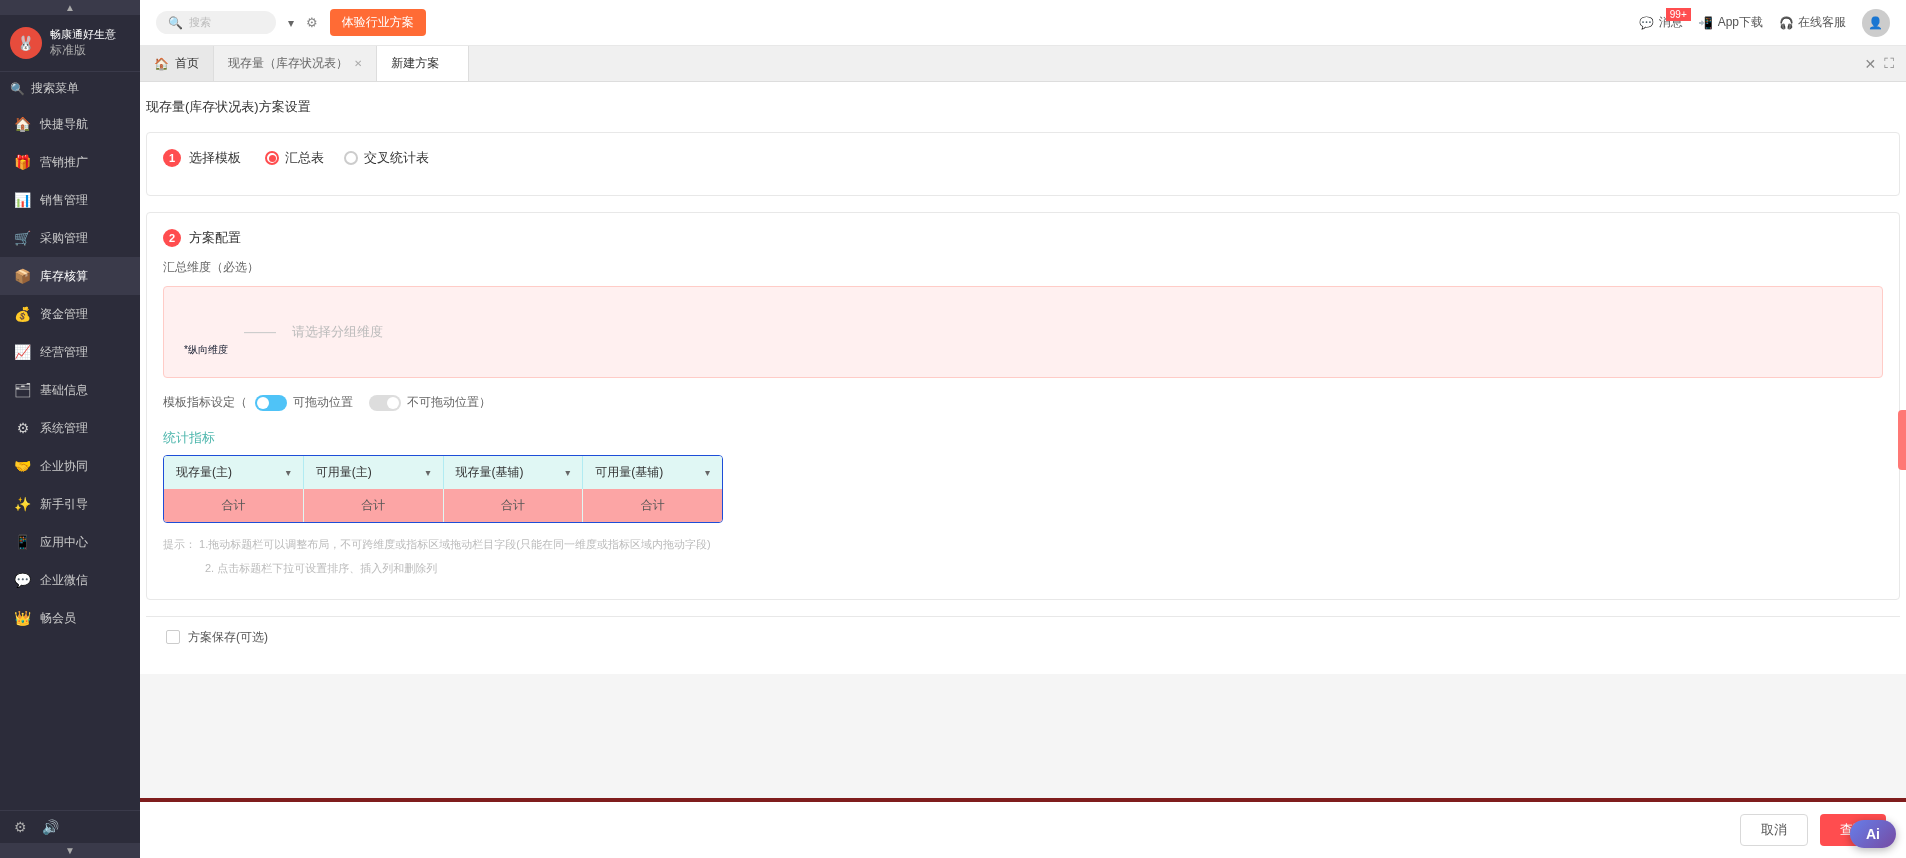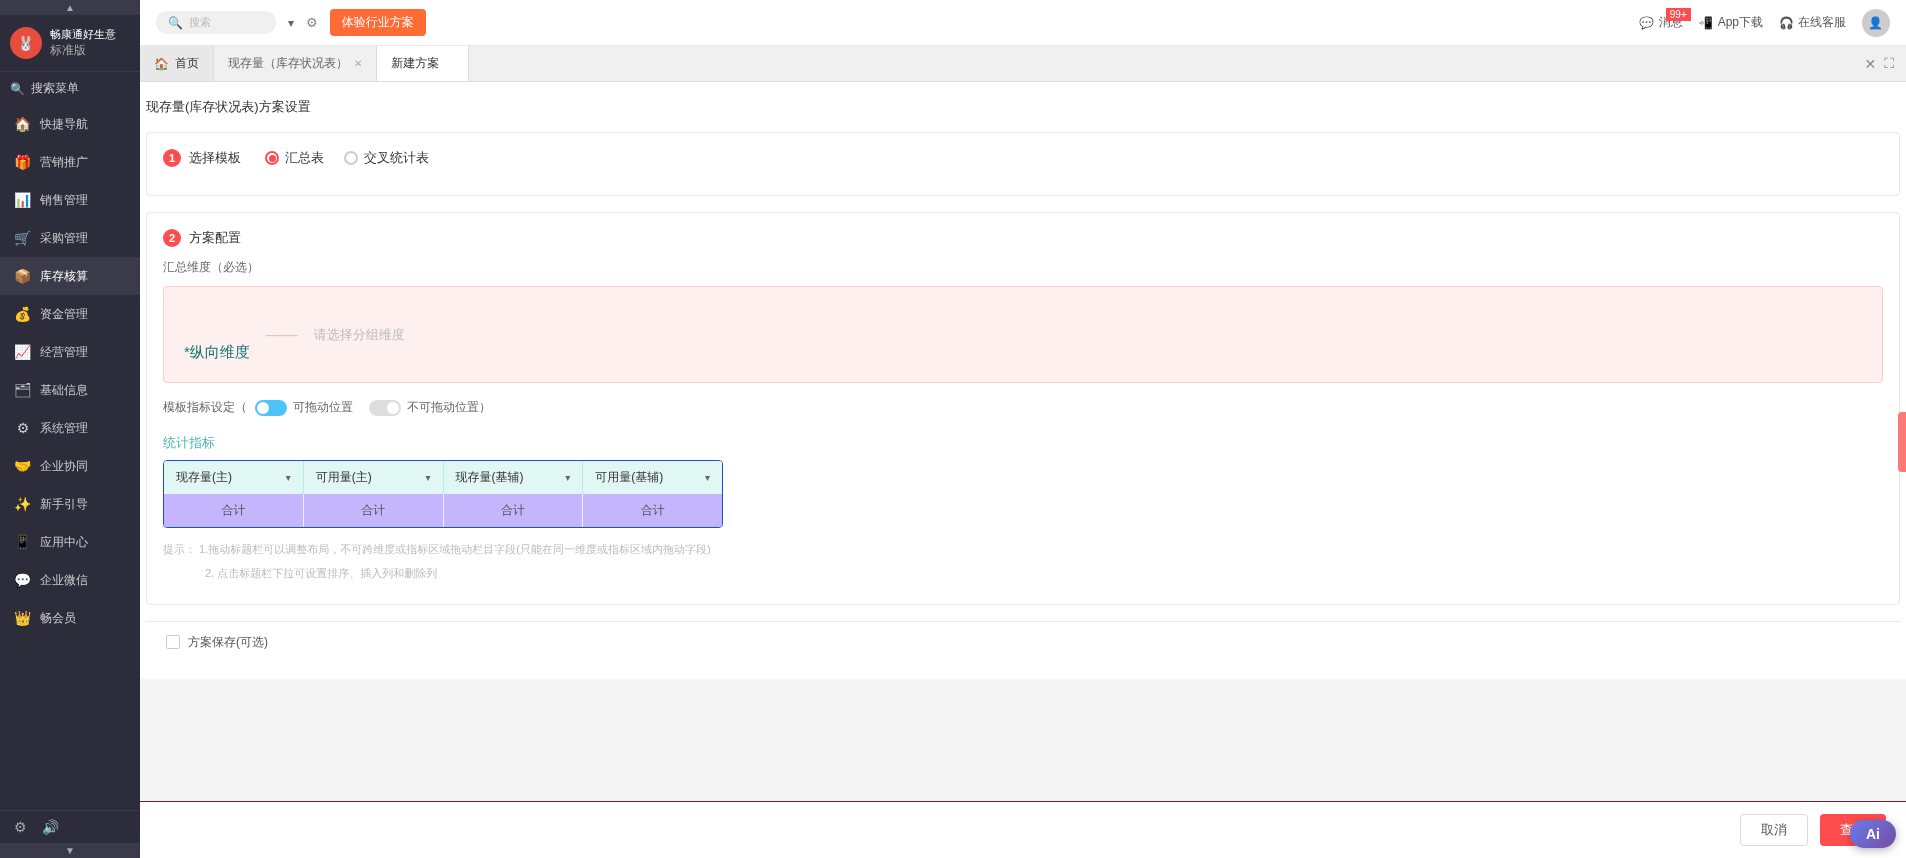--- a/index.html
+++ b/index.html
@@ -339,22 +339,22 @@
     .dimension-required {
       background: #fff0f0;
       border: 1px solid #ffccc7;
       border-radius: 4px;
       padding: 20px;
       display: flex;
       align-items: center;
       gap: 16px;
     }
     .dimension-required .label-red {
-      color: #0f766e;
-      font-size: 15px;
+      color: #0f172a;
+      font-size: 10px;
       margin-top: 36px;
     }
     .dimension-required .dash {
       color: #ccc;
       font-size: 16px;
     }
     .dimension-required .placeholder {
       color: #bbb;
       font-size: 13px;
     }
@@ -442,21 +442,21 @@
       color: #333;
       display: flex;
       align-items: center;
       justify-content: space-between;
       border-right: 1px solid #b2ebf2;
       gap: 4px;
     }
     .stats-header-cell:last-child { border-right: none; }
     .stats-data-row {
       display: flex;
-      background: #c4b5fd;
+      background: #fca5a5;
     }
     .stats-data-cell {
       flex: 1;
       padding: 8px 12px;
       font-size: 12px;
       color: #555;
       border-right: 1px solid #e0f7f4;
       text-align: center;
     }
     .stats-data-cell:last-child { border-right: none; }
@@ -489,21 +489,21 @@
     }
     .save-label { font-size: 12px; color: #555; }
 
     
     .footer {
       display: flex;
       justify-content: flex-end;
       gap: 12px;
       padding: 12px 20px;
       background: #fff;
-      border-top: 1px solid #7f1d1d;
+      border-top: 4px solid #7f1d1d;
       flex-shrink: 0;
     }
     .btn-cancel {
       background: #fff;
       border: 1px solid #d9d9d9;
       color: #555;
       padding: 6px 20px;
       border-radius: 4px;
       font-size: 13px;
       cursor: pointer;

